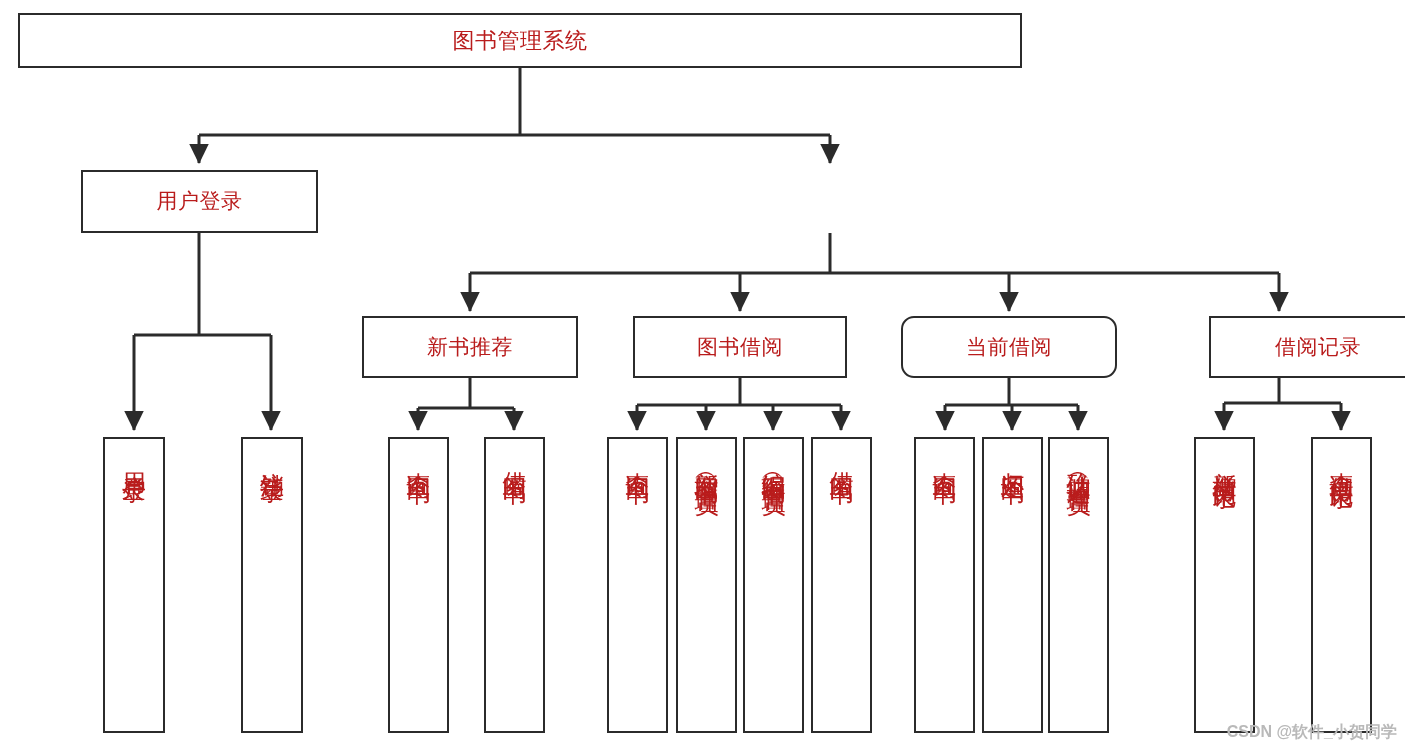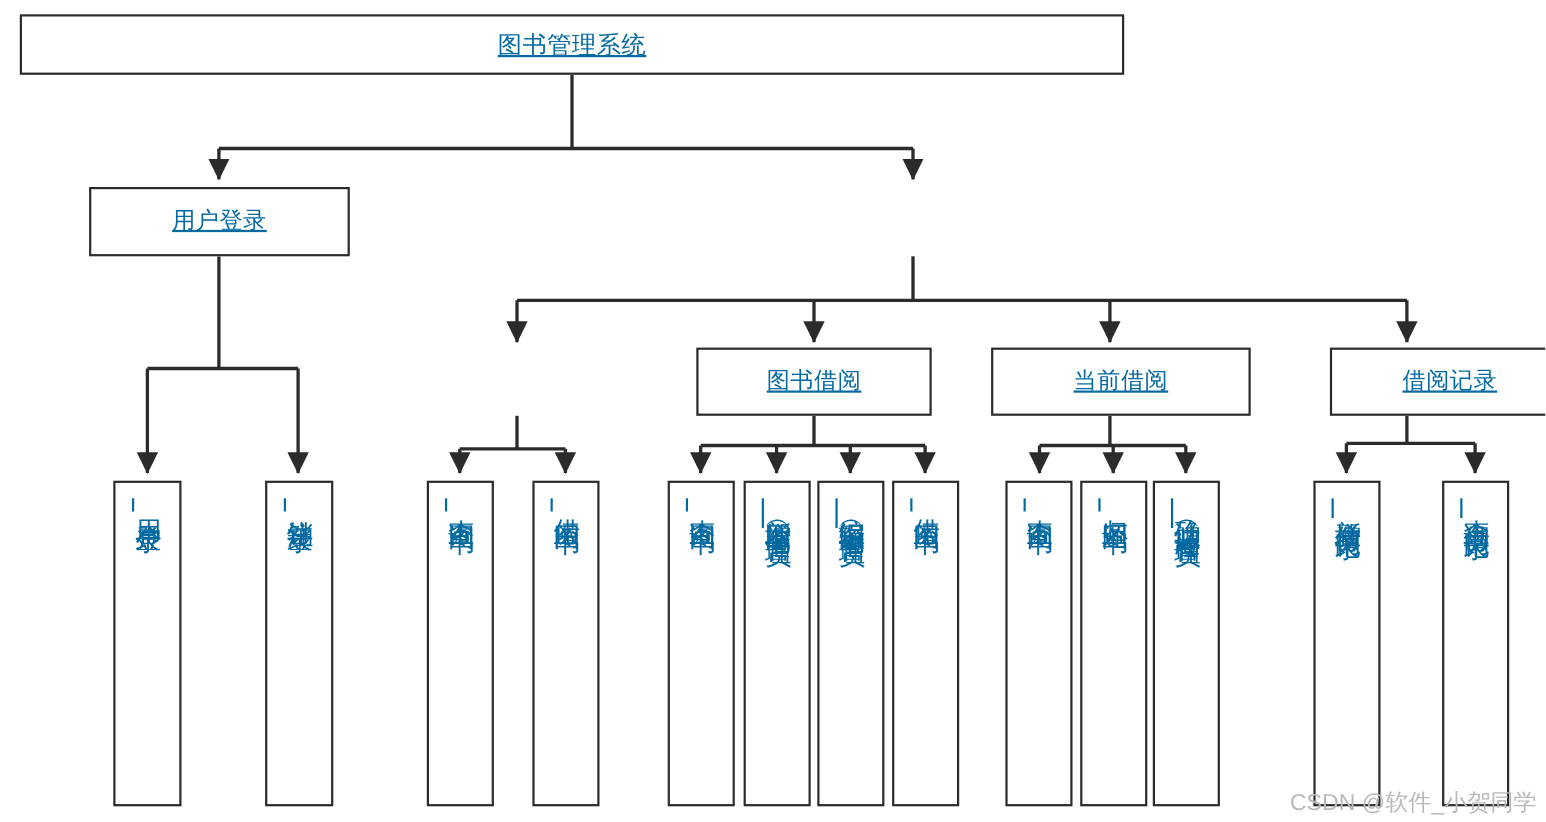--- a/index.html
+++ b/index.html
@@ -12,22 +12,21 @@
   }
   #edges{position:absolute;left:0;top:0;width:1405px;height:747px;}
   .node{
     position:absolute;
     box-sizing:border-box;
     border:2.5px solid #2b2b2b;
     background:#ffffff;
     display:flex;
     align-items:center;
     justify-content:center;
-    color:#0369a1;
-    text-decoration:underline;
+    color:#b91c1c;
   }
   .node .lbl{
     display:block;
     text-align:center;
     line-height:1.18;
     white-space:pre;
   }
   
   .node.horiz .lbl{
     font-size:21px;
@@ -44,24 +43,25 @@
     writing-mode:vertical-rl;
     text-orientation:upright;
     font-size:24px;
     line-height:1.0;
     letter-spacing:3px;
   }
   #watermark{
     position:absolute;
     right:8px;
     bottom:4px;
-    font-size:21px;
+    font-size:16px;
     color:#b9b9b9;
     white-space:nowrap;
     pointer-events:none;
+    font-weight:bold;
   }
 </style>
 </head>
 <body>
 
 <div id="canvas">
 
   <svg id="edges" viewBox="0 0 1405 747" xmlns="http://www.w3.org/2000/svg">
     <defs>
       <marker id="arw" viewBox="0 0 12 12" refX="10.5" refY="6" markerWidth="7.2" markerHeight="7.2" orient="auto-start-reverse">
@@ -117,26 +117,29 @@
 
   <div class="node horiz root" style="left:18px;top:13px;width:1004px;height:55px;">
     <span class="lbl">图书管理系统</span>
   </div>
 
   <div class="node horiz" style="left:81px;top:170px;width:237px;height:63px;">
     <span class="lbl">用户登录</span>
   </div>
 
 
+  <div class="node horiz" style="left:362px;top:316px;width:216px;height:62px;">
+    <span class="lbl">新书推荐</span>
+  </div>
 
   <div class="node horiz" style="left:633px;top:316px;width:214px;height:62px;">
     <span class="lbl">图书借阅</span>
   </div>
 
-  <div class="node horiz" style="left:901px;top:316px;width:236px;height:62px;">
+  <div class="node horiz" style="left:901px;top:316px;width:216px;height:62px;border-radius:13px;">
     <span class="lbl">当前借阅</span>
   </div>
 
   <div class="node horiz" style="left:1170px;top:316px;width:218px;height:62px;margin-left:39px;">
     <span class="lbl">借阅记录</span>
   </div>
 
   <div class="node vert" style="left:103px;top:437px;width:62px;height:296px;">
     <span class="lbl">用户登录</span>
   </div>

